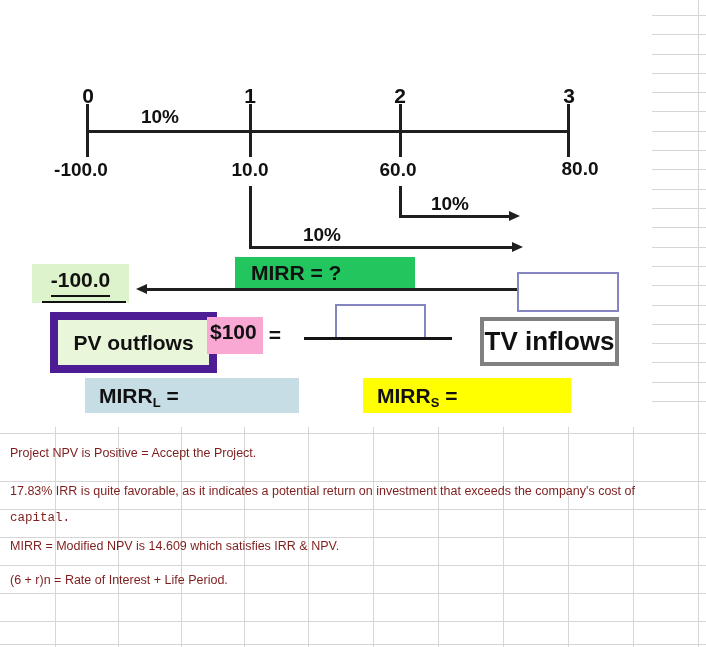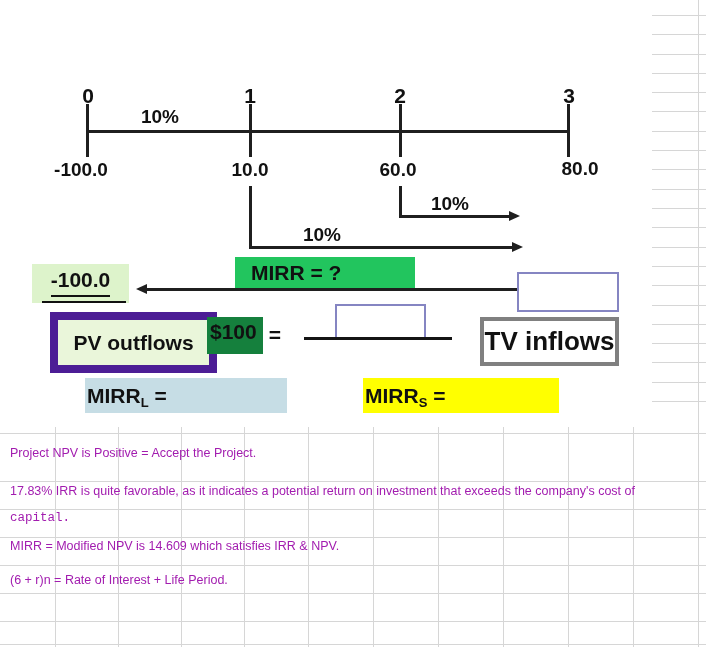--- a/index.html
+++ b/index.html
@@ -29,31 +29,31 @@
   .pvneg{left:32px;top:264px;width:97px;height:39px;background:#ddf3cb;
          display:flex;align-items:flex-start;justify-content:center;}
   .pvneg span{font-size:21px;font-weight:bold;border-bottom:2px solid #111;line-height:31px;}
   .dbl-ul{left:42px;top:301px;width:84px;height:2px;background:#111;}
   .inputbox{background:#fff;border:2px solid #8585c2;}
   .pv-out{left:10px;top:312px;width:151px;height:45px;background:#eaf6da;border:8px solid #4c1d95;
           display:flex;align-items:center;justify-content:center;font-size:21px;font-weight:bold;margin-left:40px;}
   .tv-in{left:480px;top:317px;width:131px;height:41px;background:#fff;border:4px solid #808080;
          display:flex;align-items:center;justify-content:center;font-size:26px;font-weight:bold;}
   .lhs100{left:207px;top:320px;height:30px;display:flex;align-items:center;}
-  .lhs100 .g{background:#15803d;padding:0 6px 0 3px;font-size:21px;font-weight:bold;height:37px;line-height:30px;}
+  .lhs100 .g{background:#f9a8d4;padding:0 6px 0 3px;font-size:21px;font-weight:bold;height:37px;line-height:30px;}
   .lhs100 .eq{font-size:21px;font-weight:bold;margin-left:6px;}
   .fracbar{left:304px;top:337px;width:148px;height:3px;background:#141414;}
   .denom{left:304px;top:341px;font-size:20px;font-weight:bold;white-space:nowrap;}
   .denom .mhl{background:#c6dde5;padding:3px 1px 6px 2px;}
   .sb{font-size:13px;font-weight:bold;vertical-align:-4px;}
   .sp{font-size:13px;font-weight:bold;vertical-align:8px;}
-  .ansbox{height:35px;line-height:35px;padding-left:2px;font-size:21px;font-weight:bold;}
+  .ansbox{height:35px;line-height:35px;padding-left:14px;font-size:21px;font-weight:bold;}
   .mirrl{left:85px;top:378px;width:200px;background:#c6dde5;}
   .mirrs{left:363px;top:378px;width:194px;background:#ffff00;}
-  .note{left:10px;font-size:12.5px;color:#a21caf;white-space:nowrap;}
+  .note{left:10px;font-size:12.5px;color:#7f1d1d;white-space:nowrap;}
 </style>
 </head>
 <body>
 
 <div id="sheet">
 
   <div id="grid">
       <div class="gl" style="left: 652px; top: 15px; width: 54px; height: 1px;"></div>
       <div class="gl" style="left: 652px; top: 34px; width: 54px; height: 1px;"></div>
       <div class="gl" style="left: 652px; top: 54px; width: 54px; height: 1px;"></div>

